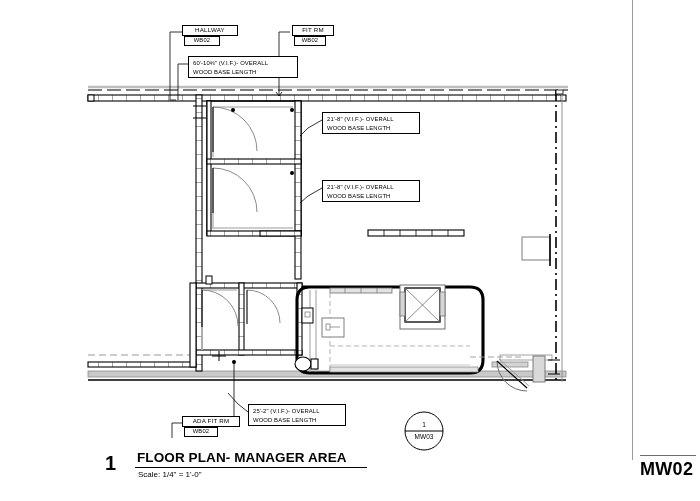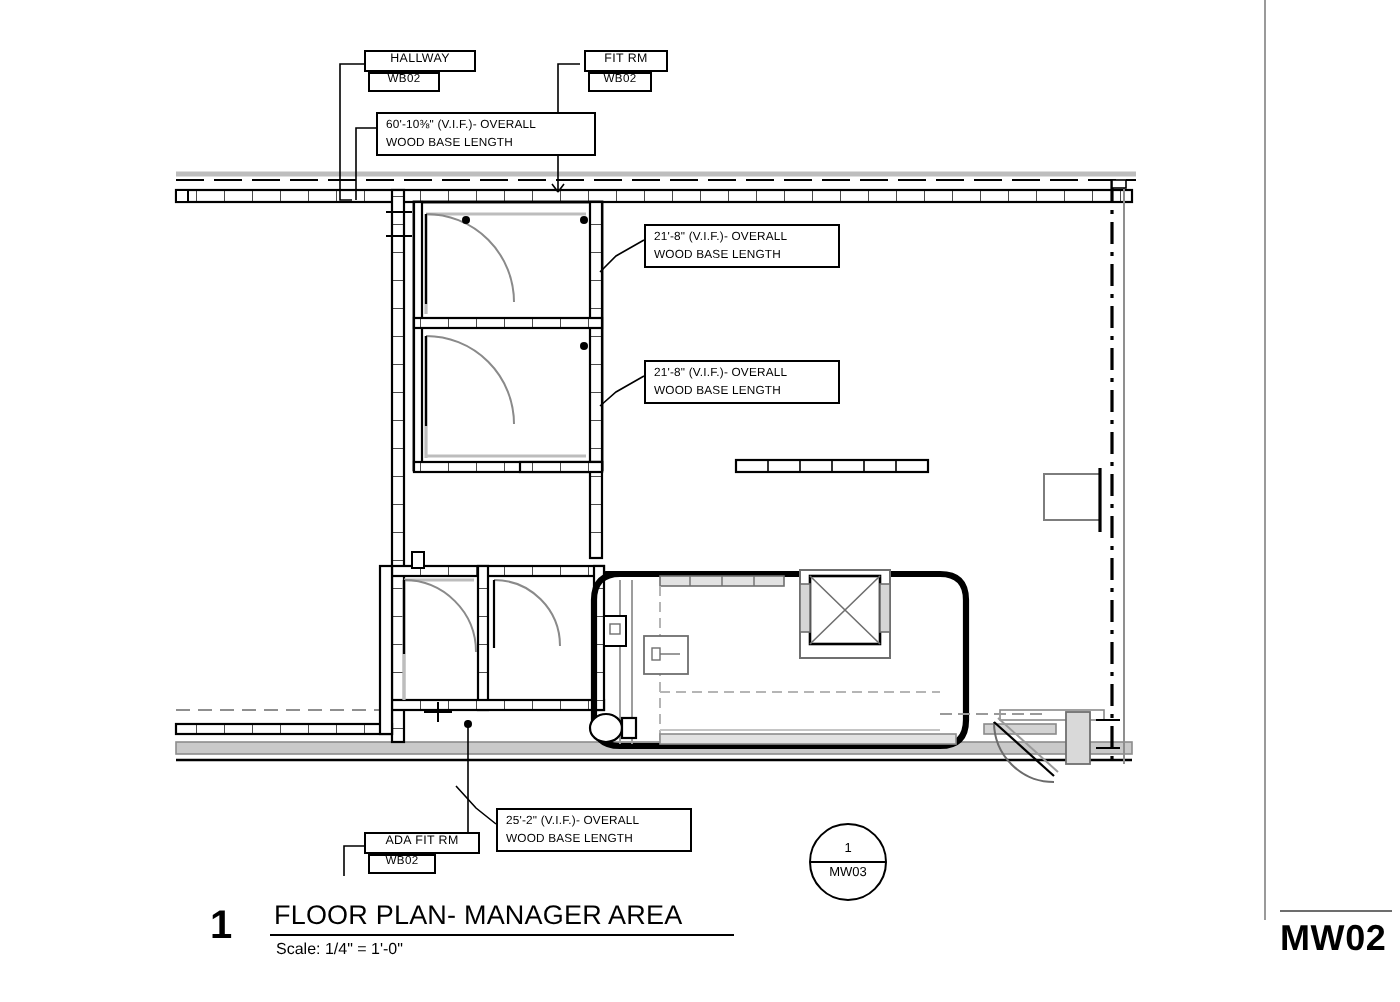--- a/index.html
+++ b/index.html
@@ -80,21 +80,21 @@
     font-size: 20px;
     font-weight: bold;
     font-family: "Liberation Sans", sans-serif;
     line-height: 1;
   }
   #title-main {
     position: absolute;
     left: 32px;
     top: 3px;
     font-size: 13.5px;
-    font-weight: normal;
+    font-weight: bold;
     letter-spacing: .1px;
     font-family: "Liberation Sans", sans-serif;
     white-space: nowrap;
   }
   #title-rule {
     position: absolute;
     left: 30px;
     top: 20px;
     width: 232px;
     height: 1px;

